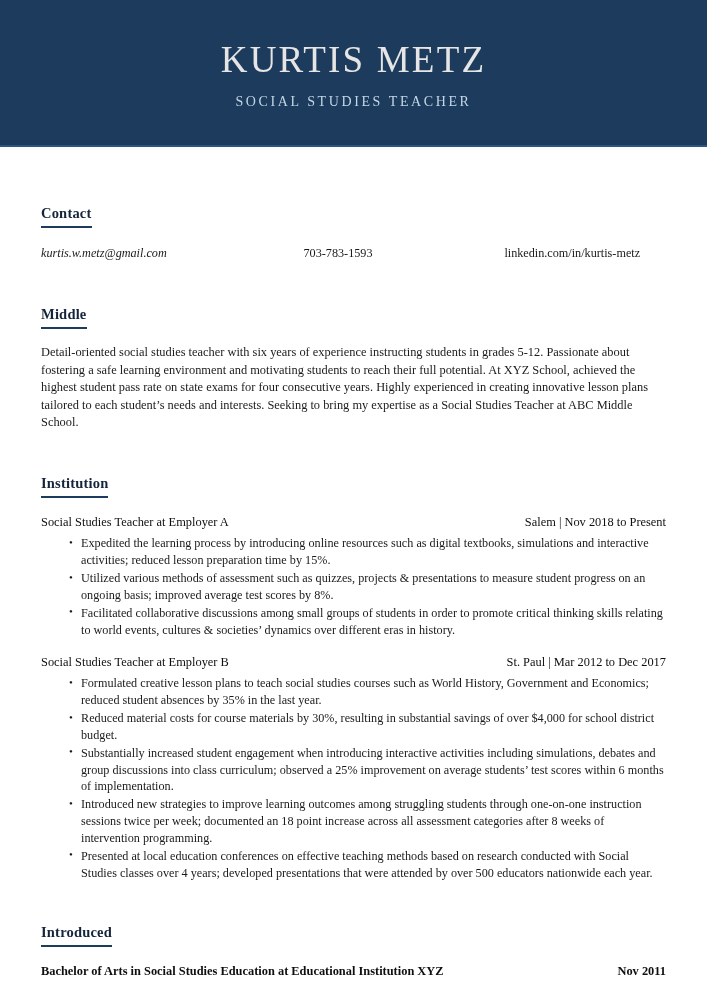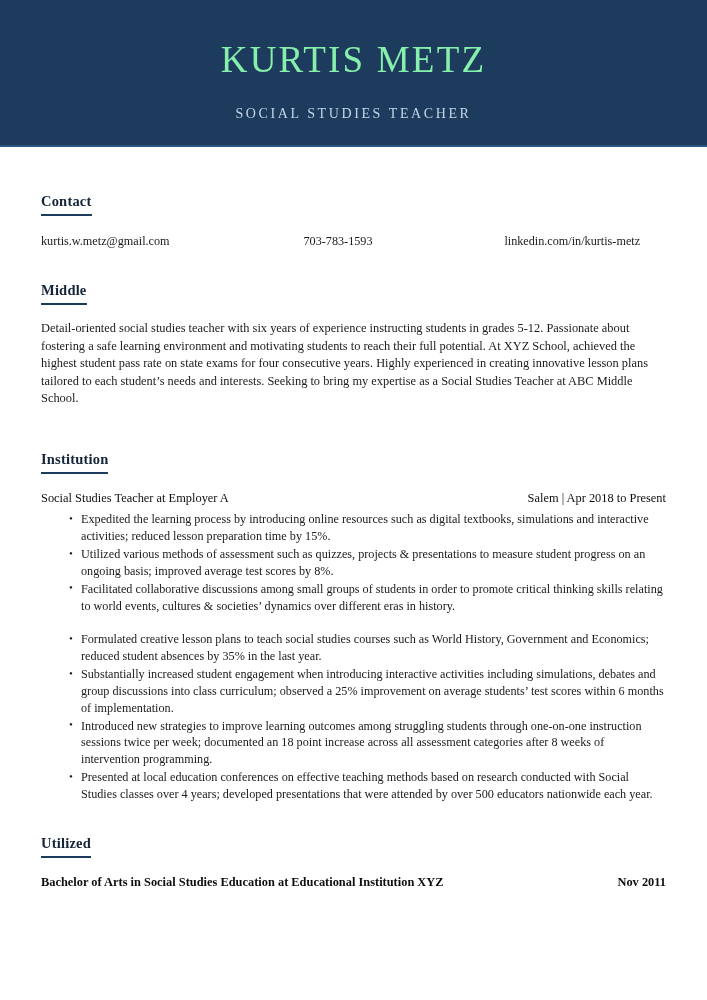--- a/index.html
+++ b/index.html
@@ -32,23 +32,23 @@
     flex-direction: column;
     align-items: center;
     justify-content: center;
     border-bottom: 2px solid #2c5580;
   }
   .header-name {
     font-family: "Liberation Serif", "DejaVu Serif", serif;
     font-size: 37px;
     line-height: 1.05;
     letter-spacing: 2.2px;
-    color: #86efac;
+    color: #e5e5e5;
     font-weight: 400;
-    margin: 12px;
+    margin: 0;
     padding-top: 6px;
     text-align: center;
   }
   .header-title {
     font-family: "Liberation Serif", "DejaVu Serif", serif;
     font-size: 14px;
     letter-spacing: 2.6px;
     color: #c3d6e8;
     margin: 0;
     padding-top: 14px;
@@ -56,21 +56,21 @@
     text-transform: uppercase;
   }
 
   
   .content {
     padding: 0 41px;
     box-sizing: border-box;
   }
 
   .section {
-    margin-top: 0;
+    margin-top: 12px;
   }
   .section-heading {
     display: inline-block;
     font-family: "Liberation Serif", "DejaVu Serif", serif;
     font-size: 14.5px;
     font-weight: bold;
     color: #14243a;
     letter-spacing: 0.2px;
     padding-bottom: 4px;
     border-bottom: 2.4px solid #1d3b5c;
@@ -79,21 +79,21 @@
 
   .contact-section { padding-top: 45px; }
   .contact-row {
     display: flex;
     width: 100%;
     margin-top: 18px;
     font-size: 12.2px;
     color: #1a1a1a;
   }
   .contact-item { white-space: nowrap; }
-  .contact-item.left   { flex: 0 0 42%; text-align: left; }
+  .contact-item.left   { flex: 0 0 42%; text-align: left; font-style: italic; }
   .contact-item.center { flex: 0 0 28%; text-align: left; }
   .contact-item.right  { flex: 1 1 auto; text-align: center; }
 
   .summary-section { padding-top: 32px; }
   .summary-text {
     margin-top: 15px;
     font-size: 12.4px;
     line-height: 1.42;
     text-align: left;
     color: #1a1a1a;
@@ -172,41 +172,46 @@
       <div class="section-heading">Middle</div>
       <p class="summary-text">Detail-oriented social studies teacher with six years of experience instructing students in grades 5-12. Passionate about fostering a safe learning environment and motivating students to reach their full potential. At XYZ School, achieved the highest student pass rate on state exams for four consecutive years. Highly experienced in creating innovative lesson plans tailored to each student’s needs and interests. Seeking to bring my expertise as a Social Studies Teacher at ABC Middle School.</p>
     </div>
 
     <div class="section employment-section">
       <div class="section-heading">Institution</div>
 
       <div class="job">
         <div class="job-header">
           <div class="job-title">Social Studies Teacher at Employer A</div>
-          <div class="job-meta">Salem | Apr 2018 to Present</div>
+          <div class="job-meta">Salem | Nov 2018 to Present</div>
         </div>
         <ul class="bullets">
           <li>Expedited the learning process by introducing online resources such as digital textbooks, simulations and interactive activities; reduced lesson preparation time by 15%.</li>
           <li>Utilized various methods of assessment such as quizzes, projects &amp; presentations to measure student progress on an ongoing basis; improved average test scores by 8%.</li>
           <li>Facilitated collaborative discussions among small groups of students in order to promote critical thinking skills relating to world events, cultures &amp; societies’ dynamics over different eras in history.</li>
         </ul>
       </div>
 
       <div class="job">
+        <div class="job-header">
+          <div class="job-title">Social Studies Teacher at Employer B</div>
+          <div class="job-meta">St. Paul | Mar 2012 to Dec 2017</div>
+        </div>
         <ul class="bullets">
           <li>Formulated creative lesson plans to teach social studies courses such as World History, Government and Economics; reduced student absences by 35% in the last year.</li>
+          <li>Reduced material costs for course materials by 30%, resulting in substantial savings of over $4,000 for school district budget.</li>
           <li>Substantially increased student engagement when introducing interactive activities including simulations, debates and group discussions into class curriculum; observed a 25% improvement on average students’ test scores within 6 months of implementation.</li>
           <li>Introduced new strategies to improve learning outcomes among struggling students through one-on-one instruction sessions twice per week; documented an 18 point increase across all assessment categories after 8 weeks of intervention programming.</li>
           <li>Presented at local education conferences on effective teaching methods based on research conducted with Social Studies classes over 4 years; developed presentations that were attended by over 500 educators nationwide each year.</li>
         </ul>
       </div>
     </div>
 
     <div class="section education-section">
-      <div class="section-heading">Utilized</div>
+      <div class="section-heading">Introduced</div>
       <div class="edu-row">
         <div class="edu-degree">Bachelor of Arts in Social Studies Education at Educational Institution XYZ</div>
         <div class="edu-date">Nov 2011</div>
       </div>
     </div>
 
   </div>
 </div>
 
 </body></html>

